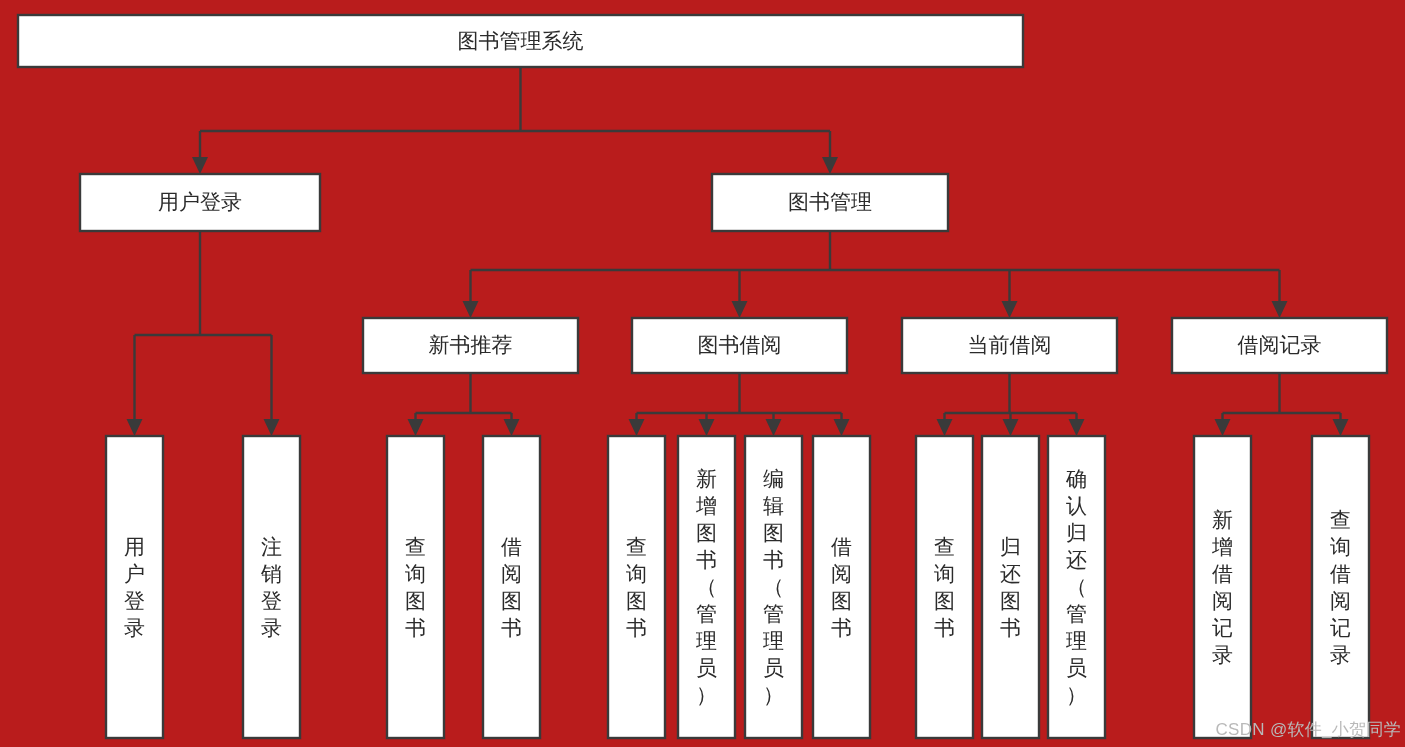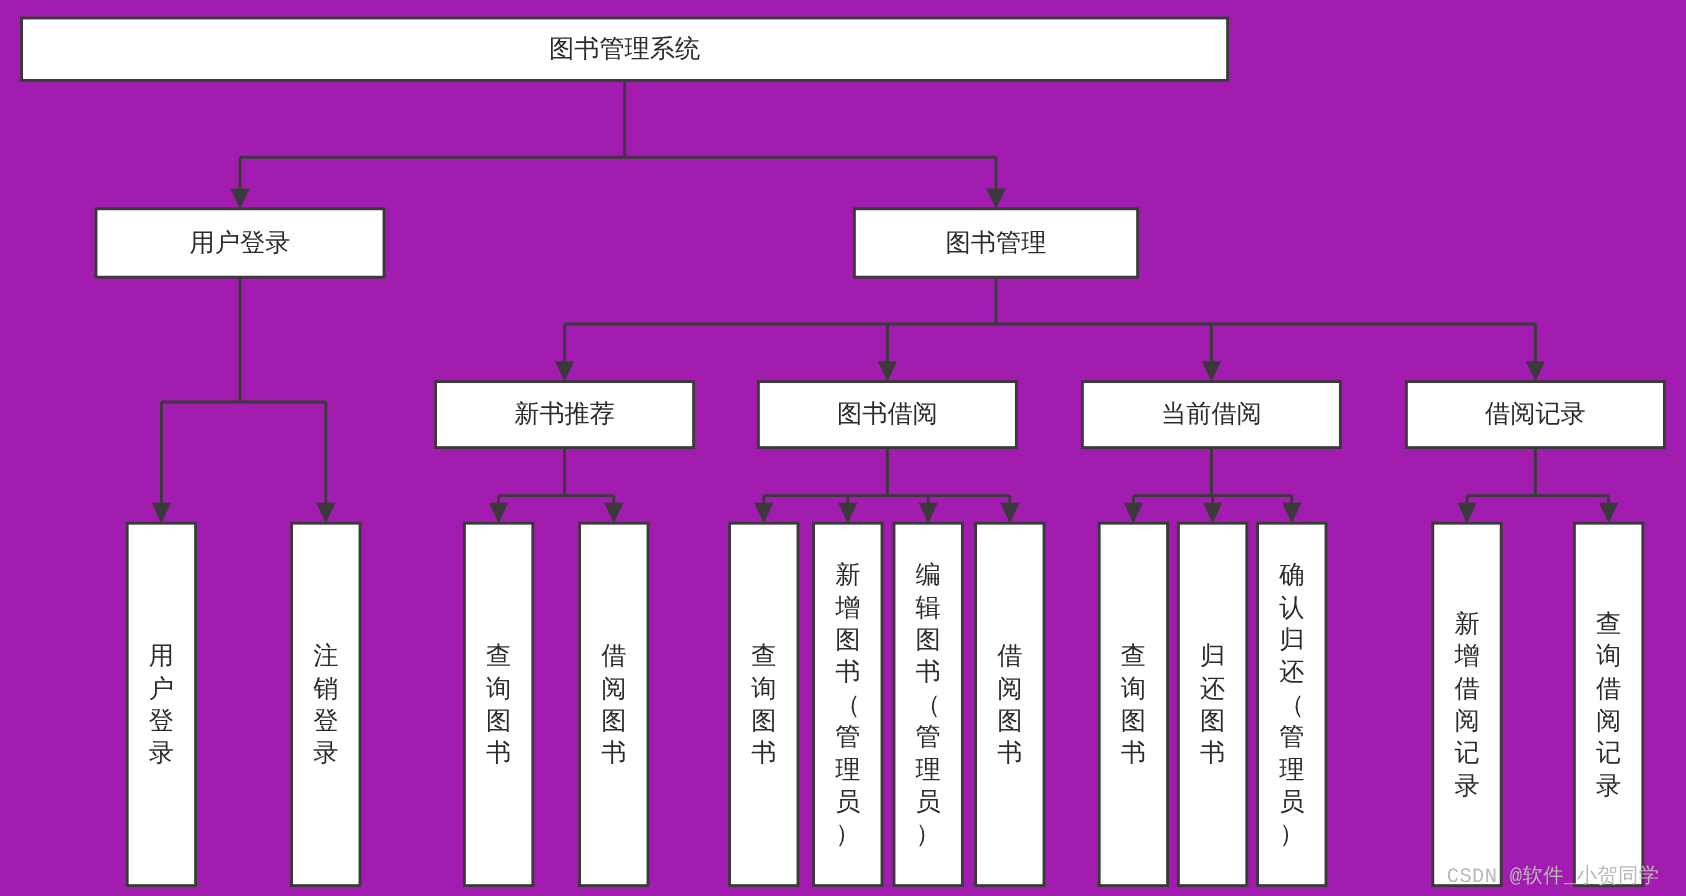--- a/index.html
+++ b/index.html
@@ -8,21 +8,21 @@
     padding: 0;
     background: #ffffff;
   }
   body {
     font-family: "Liberation Sans", "DejaVu Sans", sans-serif;
   }
   #diagram-root {
     position: relative;
     width: 1405px;
     height: 747px;
-    background: #a21caf;
+    background: #b91c1c;
     overflow: hidden;
   }
   svg#tree-svg {
     position: absolute;
     top: 0;
     left: 0;
     width: 1405px;
     height: 747px;
     display: block;
   }
@@ -49,25 +49,25 @@
     dominant-baseline: middle;
   }
   .node-label-vertical {
     fill: #2b2b2b;
     font-family: "Liberation Sans", "DejaVu Sans", sans-serif;
     font-size: 21px;
     text-anchor: middle;
   }
   .watermark {
     position: absolute;
-    right: 22px;
+    right: 4px;
     bottom: 6px;
     color: #b9b9b9;
     font-size: 17px;
-    font-family: Liberation Mono, monospace;
+    font-family: Liberation Sans, sans-serif;
     white-space: nowrap;
     pointer-events: none;
     letter-spacing: 0.3px;
   }
 </style>
 </head>
 <body>
 
 <div id="diagram-root">
   <svg id="tree-svg" viewBox="0 0 1405 747" xmlns="http://www.w3.org/2000/svg">

